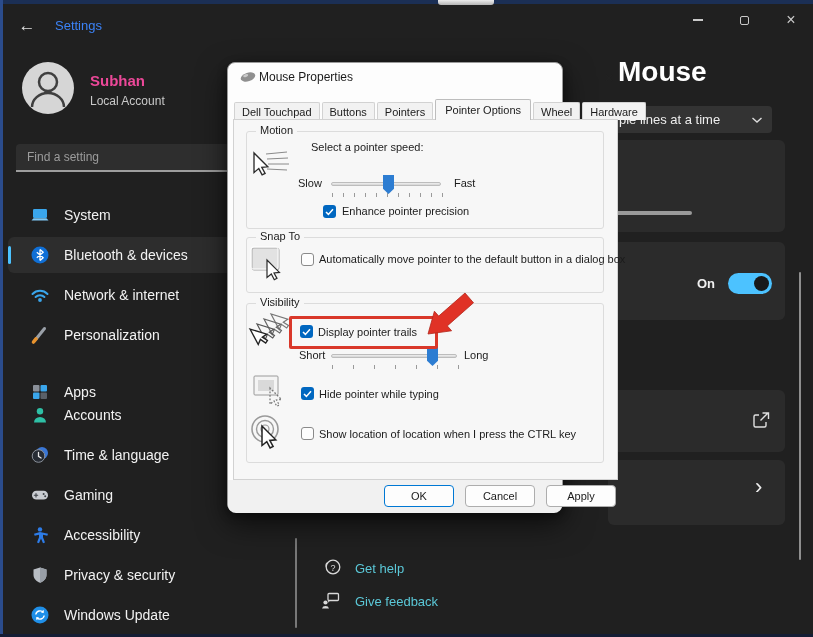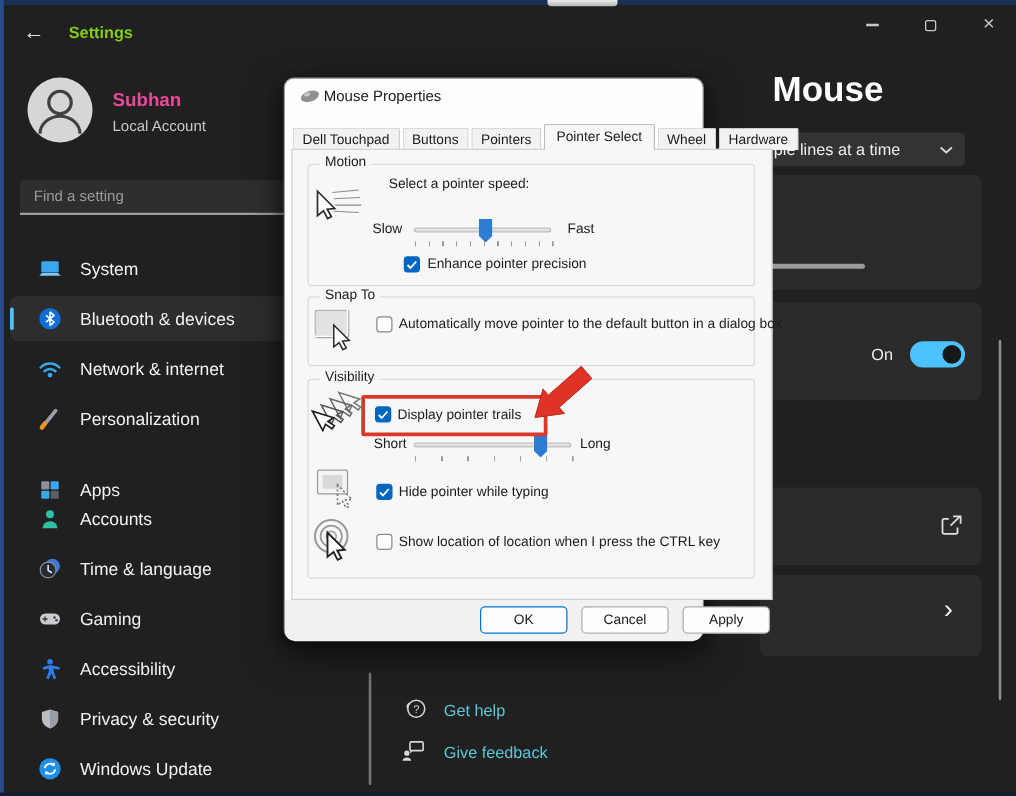--- a/index.html
+++ b/index.html
@@ -10,21 +10,21 @@
   
   .strip-top { position:absolute; left:0; top:0; width:813px; height:4px; background:#1b2f55; }
   .strip-left { position:absolute; left:0; top:0; width:3px; height:637px; background:#2b4c8c; }
   .strip-bottom { position:absolute; left:0; top:634px; width:813px; height:3px; background:#141d34; }
   .top-fragment { position:absolute; left:438px; top:0; width:56px; height:5px;
     background:linear-gradient(#ececec,#b5b5b5); border-radius:0 0 3px 3px; }
 
   
   .back-btn { position:absolute; left:14px; top:13px; width:26px; height:26px; color:#e0e0e0;
     font-size:17px; display:flex; align-items:center; justify-content:center; }
-  .app-title { position:absolute; left:55px; top:18px; font-size:13px; font-weight:700; color:#84cc16; }
+  .app-title { position:absolute; left:55px; top:18px; font-size:13px; font-weight:400; color:#3b82f6; }
   .winctl { position:absolute; top:8px; width:28px; height:24px; display:flex; align-items:center; justify-content:center; }
   .wc-min { left:684px; } .wc-max { left:730px; } .wc-close { left:777px; }
   .wc-min .bar { width:10px; height:1.5px; background:#c9c9c9; }
   .wc-max .box { width:9px; height:9px; border:1.2px solid #c9c9c9; border-radius:2px; }
   .wc-close { color:#c9c9c9; font-size:16px; }
 
   
   .avatar { position:absolute; left:22px; top:62px; width:52px; height:52px; border-radius:50%;
     background:#d6d6d6; display:flex; align-items:center; justify-content:center; }
   .user-name { position:absolute; left:90px; top:72px; font-size:15px; font-weight:700; color:#ec4899; }
@@ -43,21 +43,21 @@
 
   
   .page-title { position:absolute; left:618px; top:56px; font-size:28px; font-weight:700; color:#fff; }
   .dd-select { position:absolute; left:610px; top:106px; width:162px; height:27px; background:#333333;
     border-radius:4px; color:#eeeeee; font-size:13px; display:flex; align-items:center; padding:0 9px; }
   .dd-select .dd-txt { flex:1; white-space:nowrap; overflow:hidden; }
   .card { position:absolute; left:608px; width:177px; background:#2b2b2b; border-radius:6px; }
   .card-a { top:140px; height:92px; }
   .bg-sliderline { position:absolute; left:6px; top:71px; width:78px; height:4px; background:#9a9a9a; border-radius:2px; }
   .card-b { top:242px; height:78px; }
-  .toggle-label { position:absolute; left:89px; top:34px; font-size:13px; color:#f0f0f0; }
+  .toggle-label { position:absolute; left:89px; top:34px; font-size:13px; color:#f0f0f0;font-weight:bold; }
   .toggle { position:absolute; left:120px; top:31px; width:44px; height:21px; background:#4cc2ff;
     border-radius:11px; }
   .toggle .knob { position:absolute; right:3px; top:3px; width:15px; height:15px; border-radius:50%; background:#17181a; }
   .card-c { top:390px; height:62px; }
   .card-c svg { position:absolute; left:143px; top:20px; }
   .card-d { top:460px; height:65px; }
   .card-d .chev { position:absolute; left:147px; top:14px; color:#ececec; font-size:22px; }
   .divider-v { position:absolute; left:295px; top:538px; width:2px; height:90px; background:#787878; border-radius:1px; }
   .scrollbar-r { position:absolute; left:799px; top:272px; width:2px; height:288px; background:#8f8f8f; border-radius:1px; }
   .footer-link { position:absolute; font-size:13px; color:#5bc8d8; }
@@ -299,21 +299,21 @@
       <span class="dlg-title">Mouse Properties</span>
       <div class="dlg-close">
           <span>×</span>
         </div>
     </div>
 
     <div class="tabs">
       <div class="tab">Dell Touchpad</div>
       <div class="tab">Buttons</div>
       <div class="tab">Pointers</div>
-      <div class="tab active">Pointer Select</div>
+      <div class="tab active">Pointer Options</div>
       <div class="tab">Wheel</div>
       <div class="tab">Hardware</div>
     </div>
     <div class="tab-panel"></div>
     <div class="dlg-bottom"></div>
 
     <div class="group g-motion">
       <span class="group-label">Motion</span>
     </div>
     <svg class="dico" style="left:23px; top:84px" width="40" height="38" viewBox="0 0 40 38">

